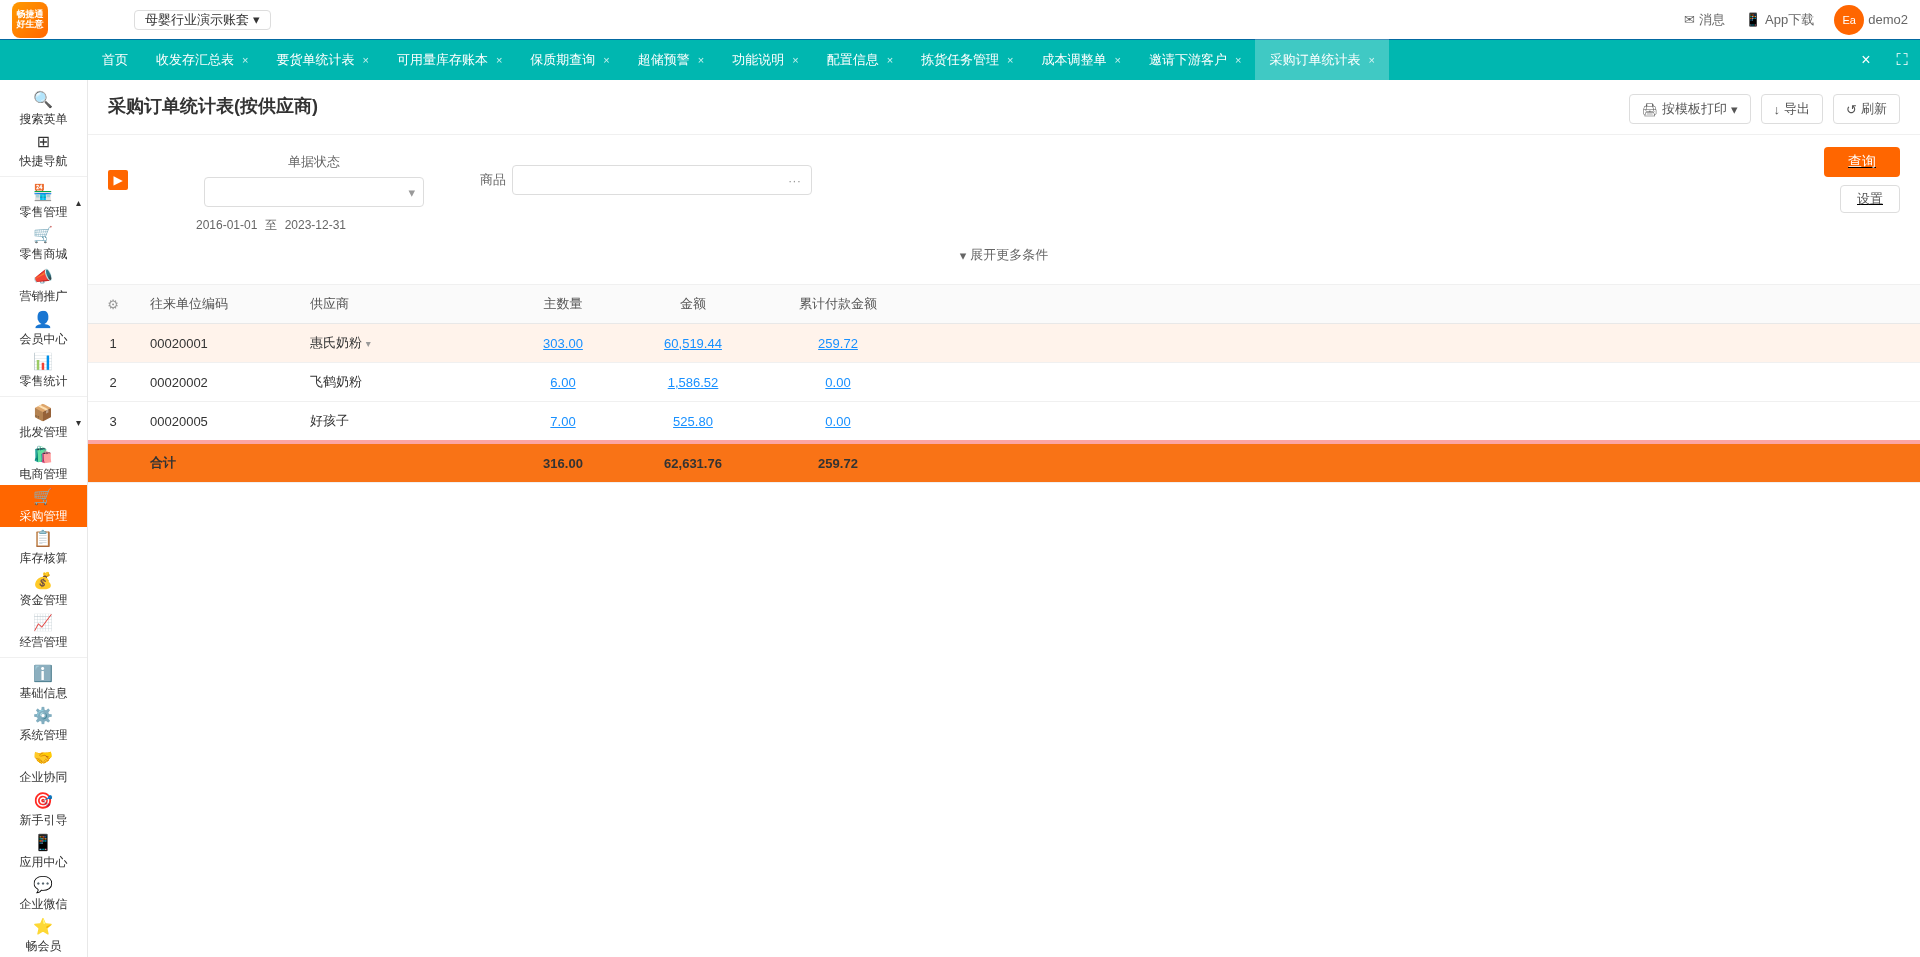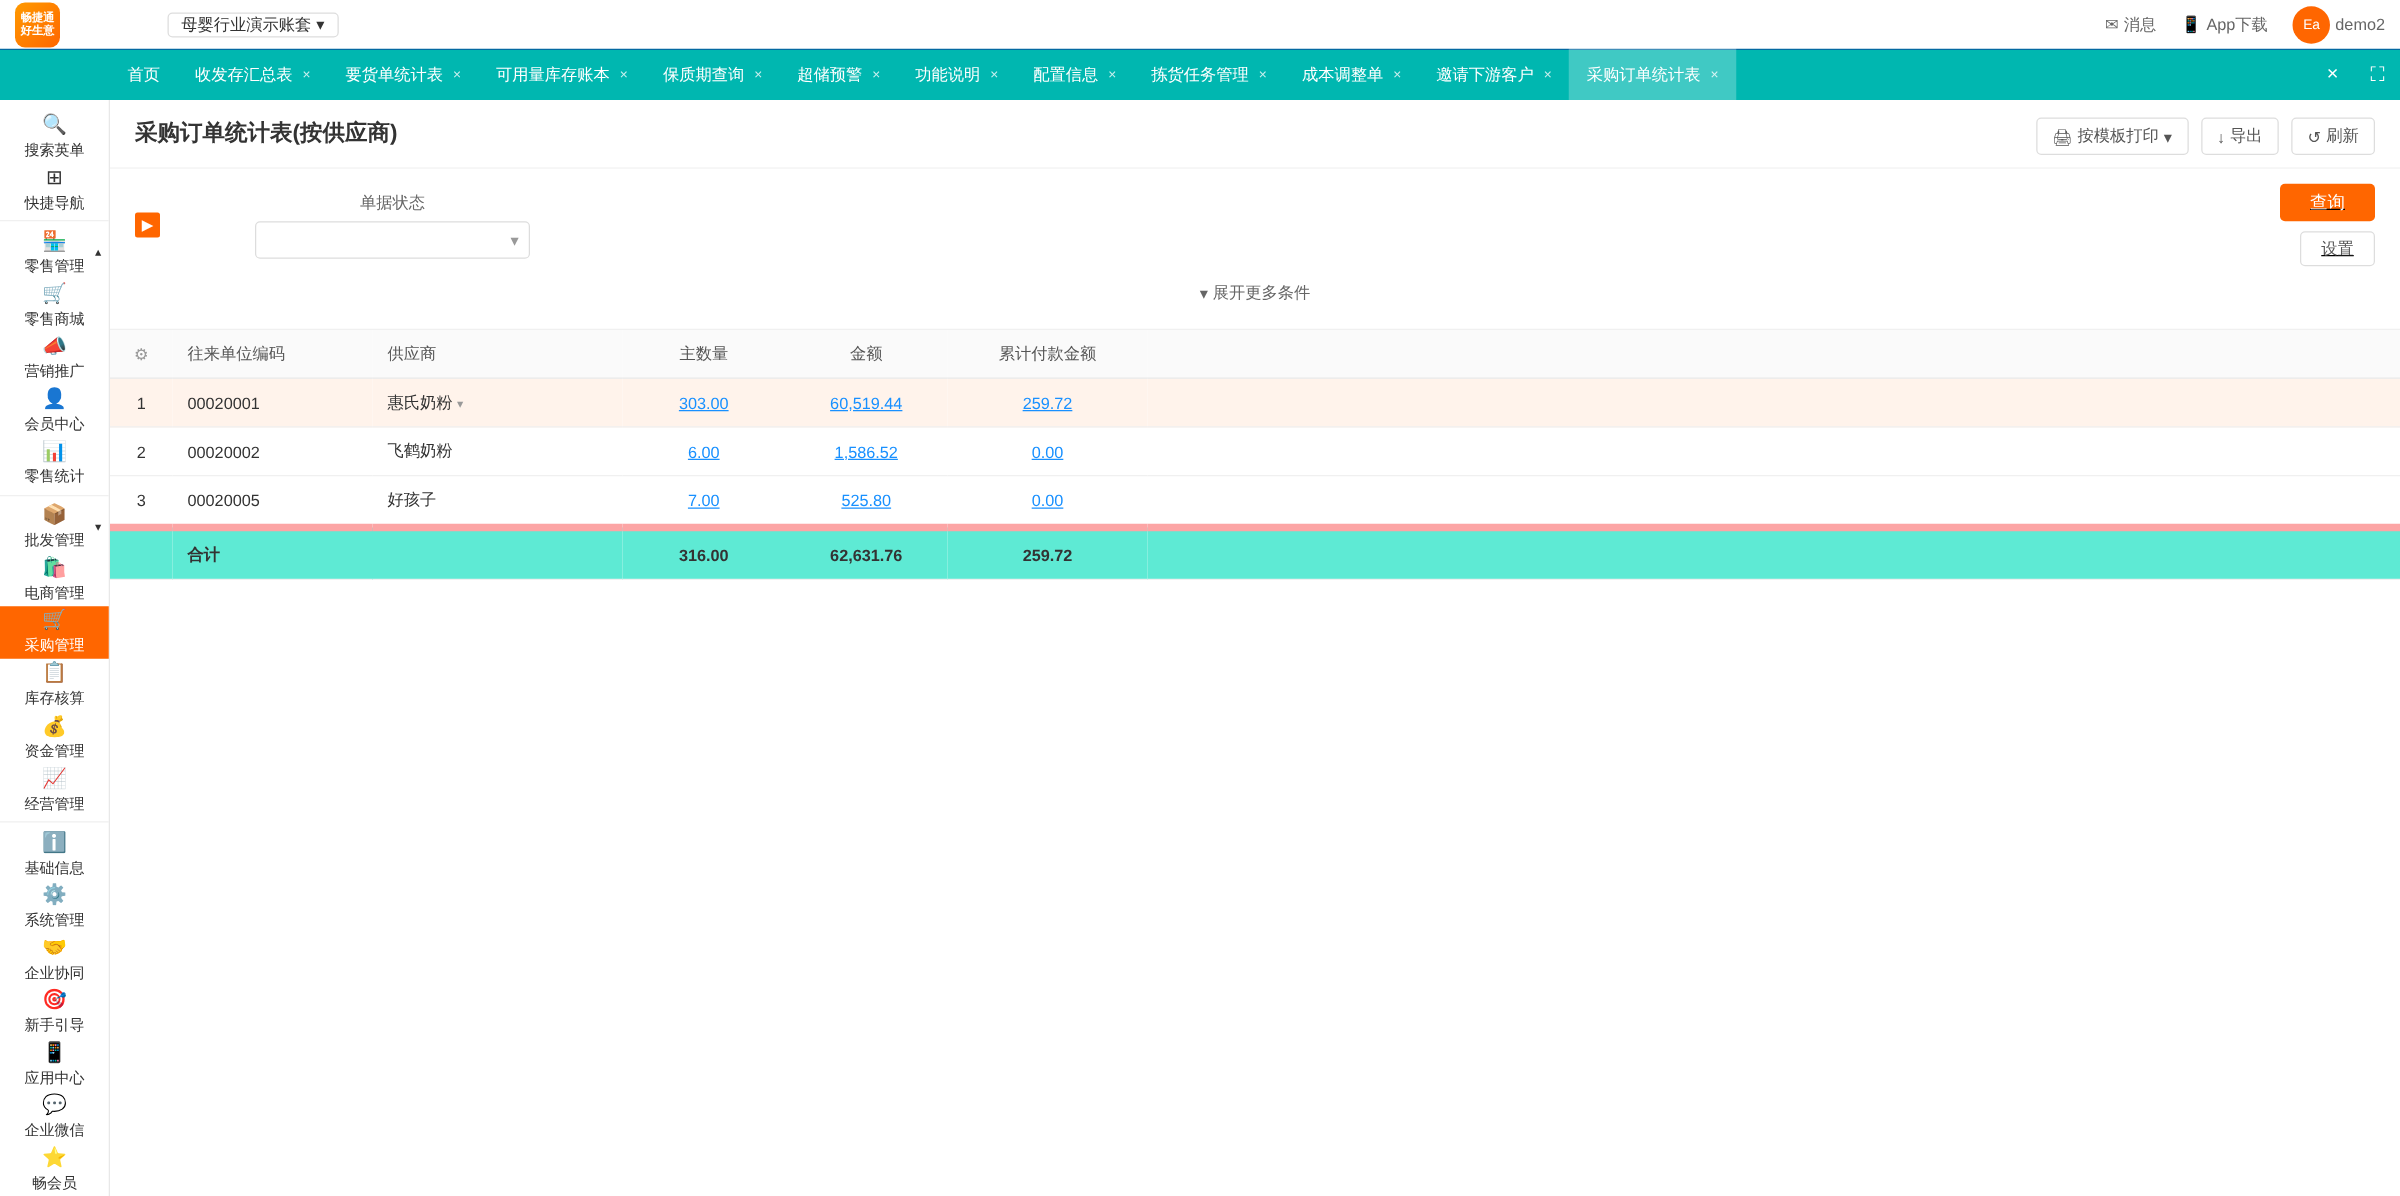--- a/index.html
+++ b/index.html
@@ -74,21 +74,21 @@
     .data-table th { background: #fafafa; border-bottom: 1px solid #e8e8e8; padding: 10px 12px; text-align: center; color: #555; font-weight: normal; font-size: 13px; white-space: nowrap; }
     .data-table th.left { text-align: left; }
     .data-table td { padding: 10px 12px; border-bottom: 1px solid #f0f0f0; text-align: center; font-size: 13px; color: #333; }
     .data-table td.left { text-align: left; }
     .data-table tr.row-selected { background: #fff3eb; }
     .link-val { color: #1890ff; text-decoration: underline; cursor: pointer; }
     .settings-icon { color: #999; cursor: pointer; }
     .row-num { color: #999; }
 
     
-    .summary-row td { background: #5eead4; font-weight: bold; border-top: 6px solid #fca5a5; }
+    .summary-row td { background: #f97316; font-weight: bold; border-top: 4px solid #fca5a5; }
 
     
     .toggle-arrow { display: inline-flex; align-items: center; justify-content: center; width: 20px; height: 20px; background: #ff6600; color: white; border-radius: 2px; cursor: pointer; font-size: 12px; }
   </style>
 </head>
 <body>
 
 <div class="top-bar">
   <div class="logo-area">
     <div class="logo-icon">
@@ -290,27 +290,39 @@
 
 
           <div class="filter-group" style="margin-left:60px;flex-direction:column;">
             <span class="filter-label">单据状态</span>
             <div class="filter-select" style="position:relative; min-width:220px;">
               <span></span>
               <span class="sel-arrow">▾</span>
             </div>
           </div>
 
+          <div class="filter-group" style="margin-left:40px;">
+            <span class="filter-label">商品</span>
+            <div class="search-input-wrap" style="width:300px;">
+              <input type="text" value="" style="">
+              <span class="more-btn">···</span>
+            </div>
+          </div>
 
           <div style="margin-left: auto; display:flex; flex-direction:column; gap:4px; align-items:flex-end;text-decoration:underline;">
             <button class="btn-query">查询</button>
             <button class="btn-setting">设置</button>
           </div>
         </div>
 
+        <div style="margin-left:88px; margin-top:4px;">
+          <span style="color:#666;font-size:12px;">2016-01-01</span>
+          <span style="color:#666;font-size:12px; margin:0 4px;">至</span>
+          <span style="color:#666;font-size:12px;">2023-12-31</span>
+        </div>
 
         <div class="filter-row-2">
           <div class="expand-btn">
             <span>▾</span>
             <span>展开更多条件</span>
           </div>
         </div>
       </div>
 
       <div class="table-container">

